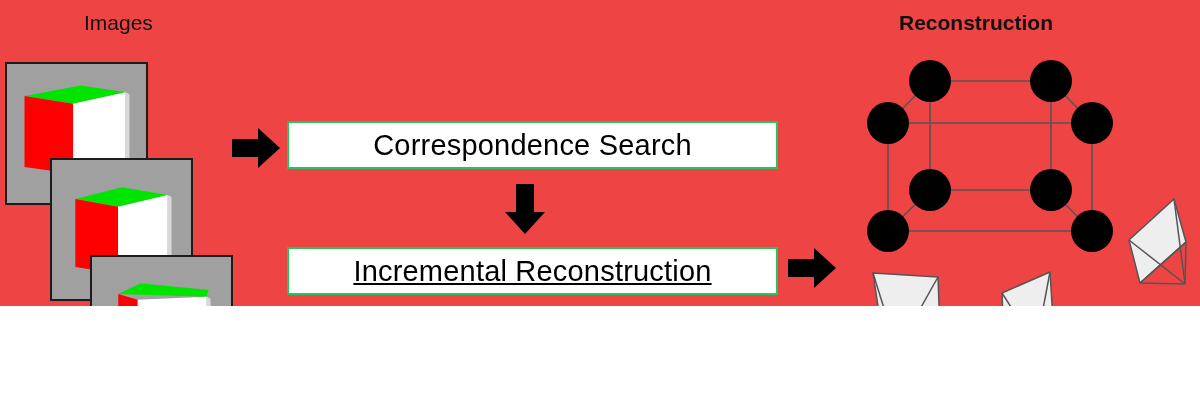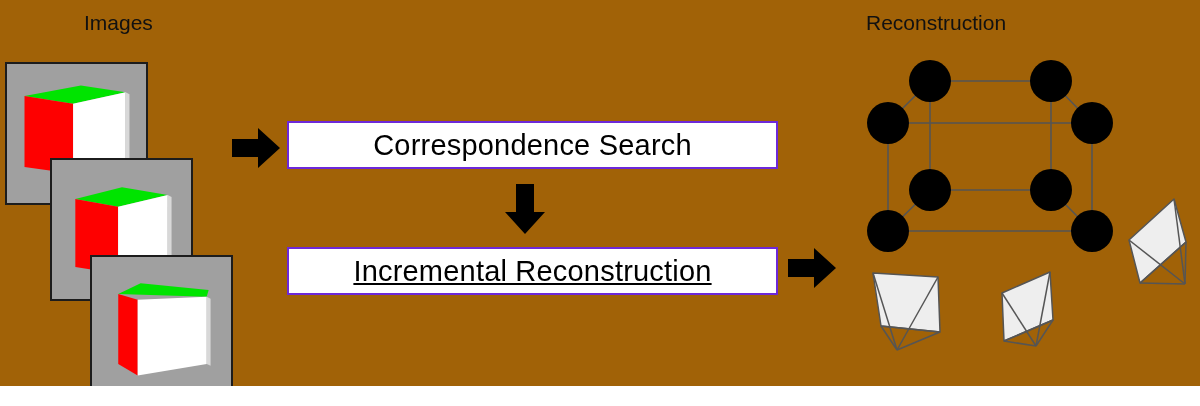--- a/index.html
+++ b/index.html
@@ -6,56 +6,56 @@
     margin: 0;
     padding: 0;
     background: #ffffff;
   }
   body {
     font-family: "Liberation Sans", sans-serif;
   }
   #canvas {
     position: relative;
     width: 1200px;
-    height: 386px;
-    background: #a16207;
+    height: 306px;
+    background: #ef4444;
     overflow: hidden;
   }
 
   
   .section-title {
     position: absolute;
     font-size: 21px;
     color: #111111;
     white-space: nowrap;
     font-family: "Liberation Sans", sans-serif;
   }
   #images-title { left: 84px;  top: 11px; }
-  #recon-title  { left: 866px; top: 11px; }
+  #recon-title  { left: 899px; top: 11px; font-weight: bold; }
 
   
   .img-frame {
     position: absolute;
     width: 143px;
     height: 143px;
     background: #a0a0a0;
     border: 2px solid #1c1c1c;
     box-sizing: border-box;
   }
   #img-frame-1 { left: 5px;  top: 62px;  z-index: 3; }
   #img-frame-2 { left: 50px; top: 158px; z-index: 4; }
   #img-frame-3 { left: 90px; top: 255px; z-index: 5; }
   .img-frame svg { display: block; width: 100%; height: 100%; }
 
   
   .pipe-box {
     position: absolute;
     box-sizing: border-box;
     background: #ffffff;
-    border: 2px solid #6d28d9;
+    border: 2px solid #22c55e;
     display: flex;
     align-items: center;
     justify-content: center;
   }
   .pipe-box .pipe-label {
     font-size: 29px;
     color: #000000;
     white-space: nowrap;
     letter-spacing: 0.2px;
   }

